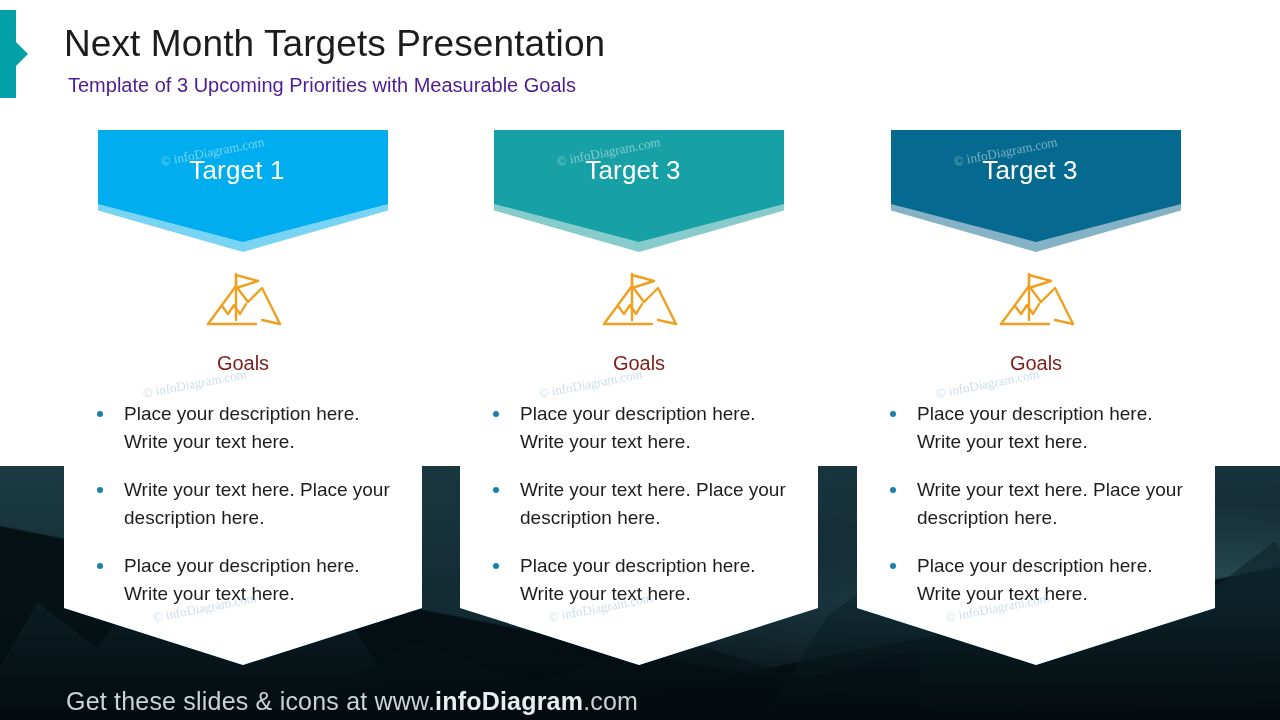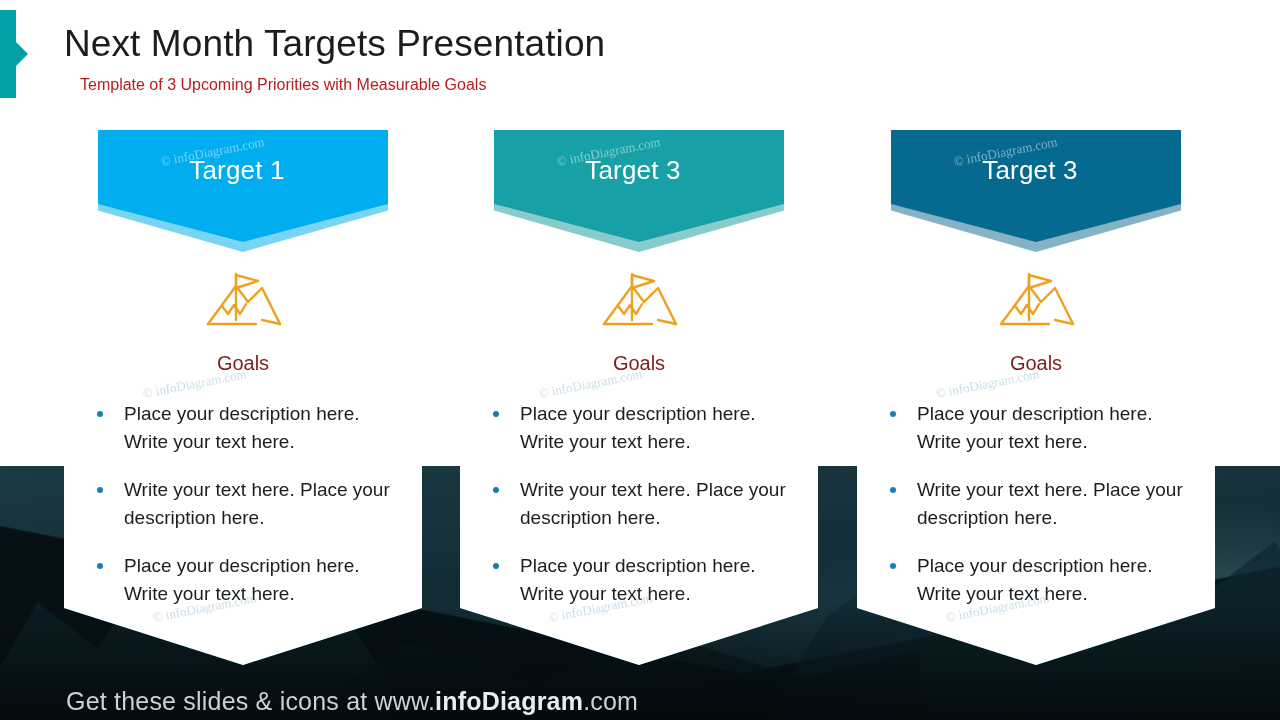--- a/index.html
+++ b/index.html
@@ -54,22 +54,22 @@
   .accent-tip{
     position:absolute;left:14px;top:40px;width:14px;height:28px;background:#03A0A8;
     clip-path:polygon(0 0,100% 50%,0 100%);
   }
   .page-title{
     position:absolute;left:64px;top:22px;width:900px;
     font-size:37px;line-height:44px;color:#1c1c1c;font-weight:400;
     letter-spacing:.1px;white-space:nowrap;
   }
   .page-subtitle{
-    position:absolute;left:80px;top:72px;width:900px;
-    font-size:16px;line-height:26px;color:#b91c1c;font-weight:400;white-space:nowrap;
+    position:absolute;left:68px;top:72px;width:900px;
+    font-size:20px;line-height:26px;color:#4c1d95;font-weight:400;white-space:nowrap;
   }
 
   
   .card{position:absolute;top:160px;width:358px;height:505px;}
   .card.c1{left:64px;}
   .card.c2{left:460px;}
   .card.c3{left:857px;}
 
   .card-body{
     position:absolute;left:0;top:0;width:358px;height:505px;

